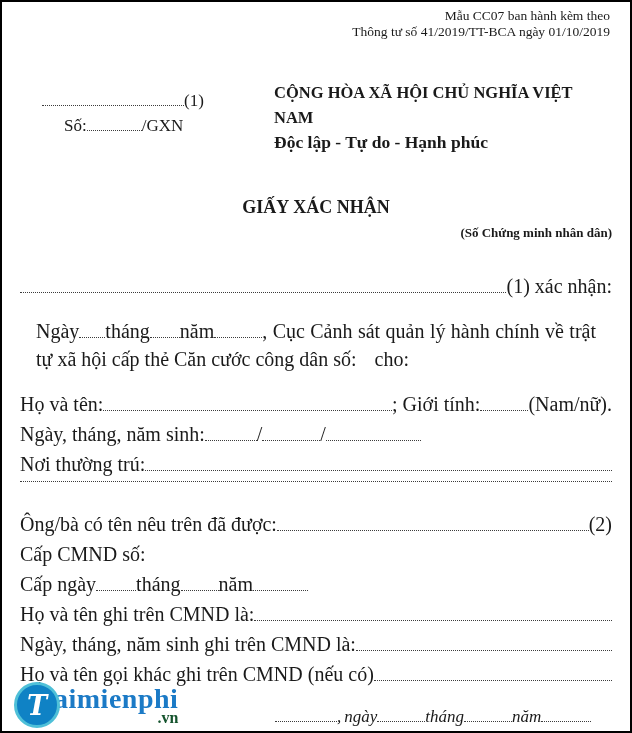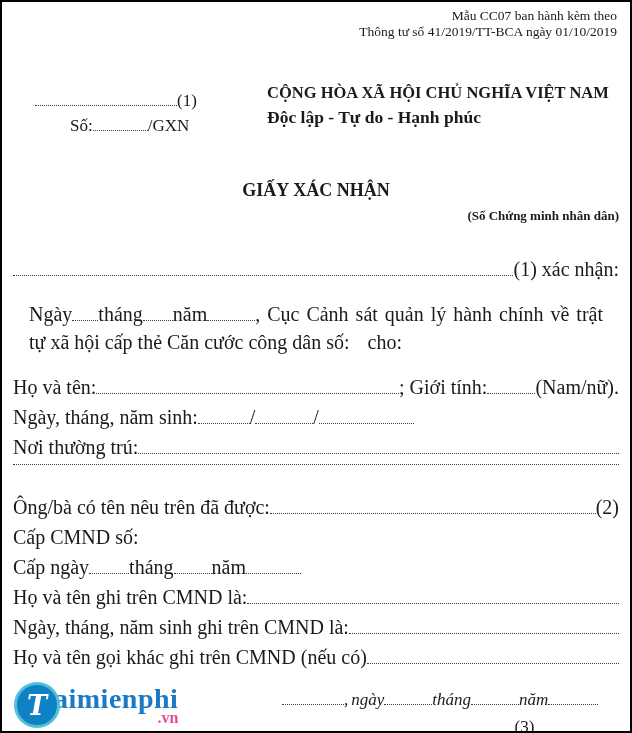--- a/index.html
+++ b/index.html
@@ -1,25 +1,25 @@
 <!DOCTYPE html>
 <html><head>
 <meta charset="utf-8">
 <style>
   html, body { margin:0; padding:0; background:#fff; }
   .page {
     width:632px; height:733px; box-sizing:border-box;
     border:2px solid #000; background:#fff; position:relative; overflow:hidden;
-    padding:0 11px; font-family:"Liberation Serif", serif; color:#1a1a1a;
+    padding:0 18px; font-family:"Liberation Serif", serif; color:#1a1a1a;
   }
   .meta { text-align:right; font-size:13.5px; line-height:16px; padding-top:6px; padding-right:2px; }
   .header { display:flex; margin-top:40px; }
   .header-left { width:240px; box-sizing:border-box; padding-left:22px; padding-top:8px; font-size:17px; }
   .hrow { display:flex; align-items:baseline; line-height:25px; }
-  .num-row { margin-left:35px; }
+  .num-row { margin-left:22px; }
   .header-right { flex:1; text-align:left; font-weight:bold; margin-left:14px; }
   .motto1 { font-size:16.5px; line-height:25px; }
   .motto2 { font-size:17.5px; line-height:25px;font-family:Liberation Serif, serif; }
   .title-block { text-align:center; font-weight:bold; margin-top:40px; }
   .title-main { font-size:18px; line-height:25px; }
   .title-sub  { font-size:13px; line-height:25px;text-align:right; }
   .body { margin-top:26px; font-size:20px; }
   .bline { display:flex; align-items:baseline; line-height:30px; height:30px; white-space:nowrap; }
   .para { text-align:justify; line-height:28px; margin:16px; }
   .fill { flex:1 1 auto; border-bottom:1px dotted #3c3c3c; height:2px; }
@@ -35,21 +35,21 @@
   .sig-note { text-align:center; font-style:italic; line-height:27px; }
   .logo { position:absolute; left:12px; bottom:3px; display:flex; align-items:center; }
   .logo-circle {
     width:40px; height:40px; border-radius:50%; background:#0f82c5; border:3px solid #4fc0d8;
     color:#fff; font-style:italic; font-weight:bold; font-size:27px;
     display:flex; align-items:center; justify-content:center; flex:0 0 auto;
     font-family:"DejaVu Serif", serif; z-index:2;
   }
   .logo-right { margin-left:-6px; z-index:1;font-family:Liberation Serif, serif; }
   .logo-name { color:#1b7ac6; font-weight:bold; font-size:28px; line-height:28px; letter-spacing:0.5px; }
-  .logo-vn { color:#ec4899; font-weight:bold; font-size:16px; line-height:14px; text-align:right; margin-top:-2px; }
+  .logo-vn { color:#14532d; font-weight:bold; font-size:16px; line-height:14px; text-align:right; margin-top:-2px; }
 </style>
 </head>
 <body>
 
 <div class="page">
 
   <div class="meta">
     <div>Mẫu CC07 ban hành kèm theo</div>
     <div>Thông tư số 41/2019/TT-BCA ngày 01/10/2019</div>
   </div>

